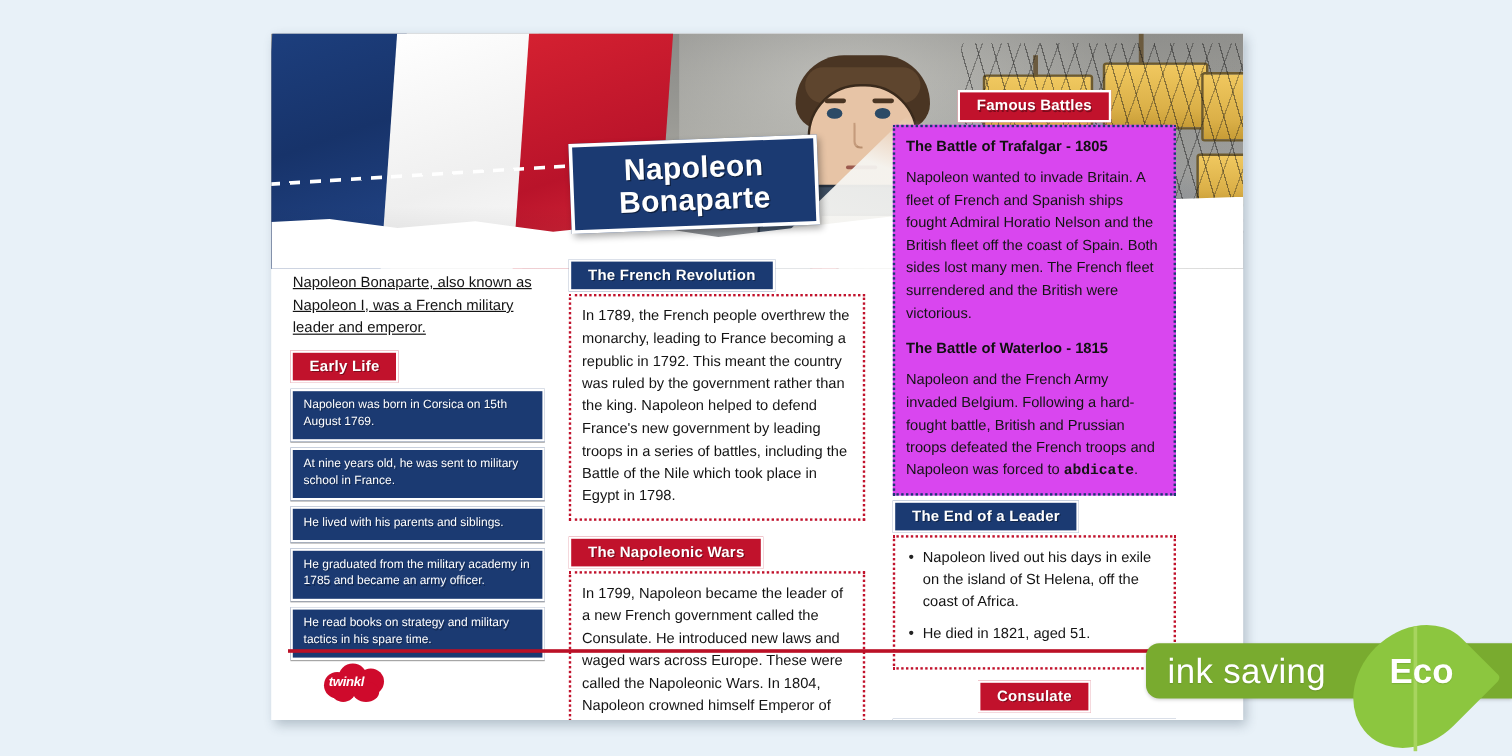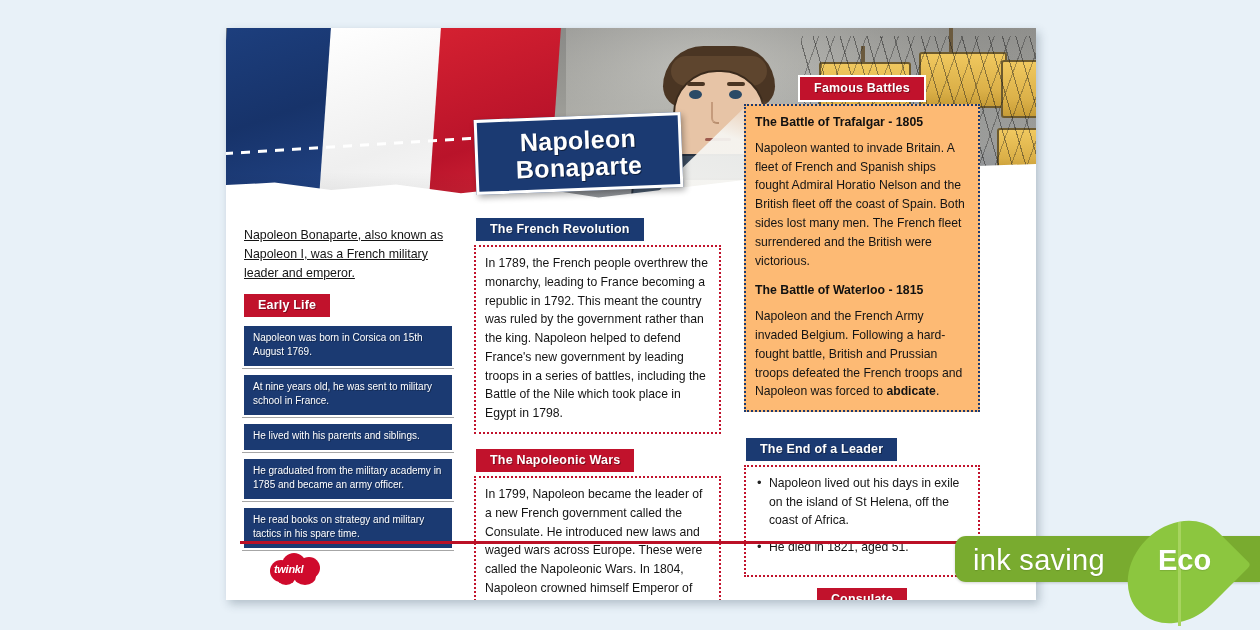--- a/index.html
+++ b/index.html
@@ -157,27 +157,27 @@
     font-size:10px; line-height:1.46; padding:5px 9px 6px;
     margin-top:5px; box-shadow:0 1px 0 rgba(0,0,0,.35);
     text-shadow:1px 1px 0 rgba(0,0,0,.3);
   }
 
   
   .dotbox {
     border:2px dotted #c1122c; padding:7px 9px 9px;
     font-size:12.2px; line-height:1.54; color:#141414; margin-top:2px;
   }
-  .dotbox.pink { background:#fdba74; border-color:#1b3a72; }
+  .dotbox.pink { background:#d946ef; border-color:#1b3a72; }
   .dotbox.pink .subhead {
     font-weight:bold; font-size:12.3px; color:#111; display:block; margin-bottom:7px;
   }
   .dotbox.pink p { margin-bottom:11px; }
   .dotbox.pink p:last-child { margin-bottom:0; }
-  .dotbox b { font-weight:bold; }
+  .dotbox b { font-weight:bold;font-family:Liberation Mono, monospace; }
 
   ul.endlist { list-style:none; }
   ul.endlist li {
     position:relative; padding-left:14px; margin-bottom:9px;
     font-size:12.2px; line-height:1.5; color:#141414;
   }
   ul.endlist li:last-child { margin-bottom:10px; }
   ul.endlist li:before {
     content:"•"; position:absolute; left:2px; top:-1px; font-size:13px; color:#222;
   }
@@ -331,21 +331,21 @@
       <div style="text-align:center;">
         <span class="hdr red ctr">Famous Battles</span>
       </div>
       <div class="dotbox pink">
         <span class="subhead">The Battle of Trafalgar - 1805</span>
         <p>Napoleon wanted to invade Britain. A fleet of French and Spanish ships fought Admiral Horatio Nelson and the British fleet off the coast of Spain. Both sides lost many men. The French fleet surrendered and the British were victorious.</p>
         <span class="subhead">The Battle of Waterloo - 1815</span>
         <p><span>Napoleon and the French Army invaded Belgium. Following a hard-fought battle, British and Prussian troops defeated the French troops and Napoleon was forced to </span><b>abdicate</b><span>.</span></p>
       </div>
 
-      <div style="margin-top:24px;">
+      <div style="margin-top:4px;">
         <span class="hdr blue">The End of a Leader</span>
       </div>
       <div class="dotbox">
         <ul class="endlist">
           <li>Napoleon lived out his days in exile on the island of St Helena, off the coast of Africa.</li>
           <li>He died in 1821, aged 51.</li>
         </ul>
       </div>
 
       <div style="text-align:center; margin-top:9px;">

